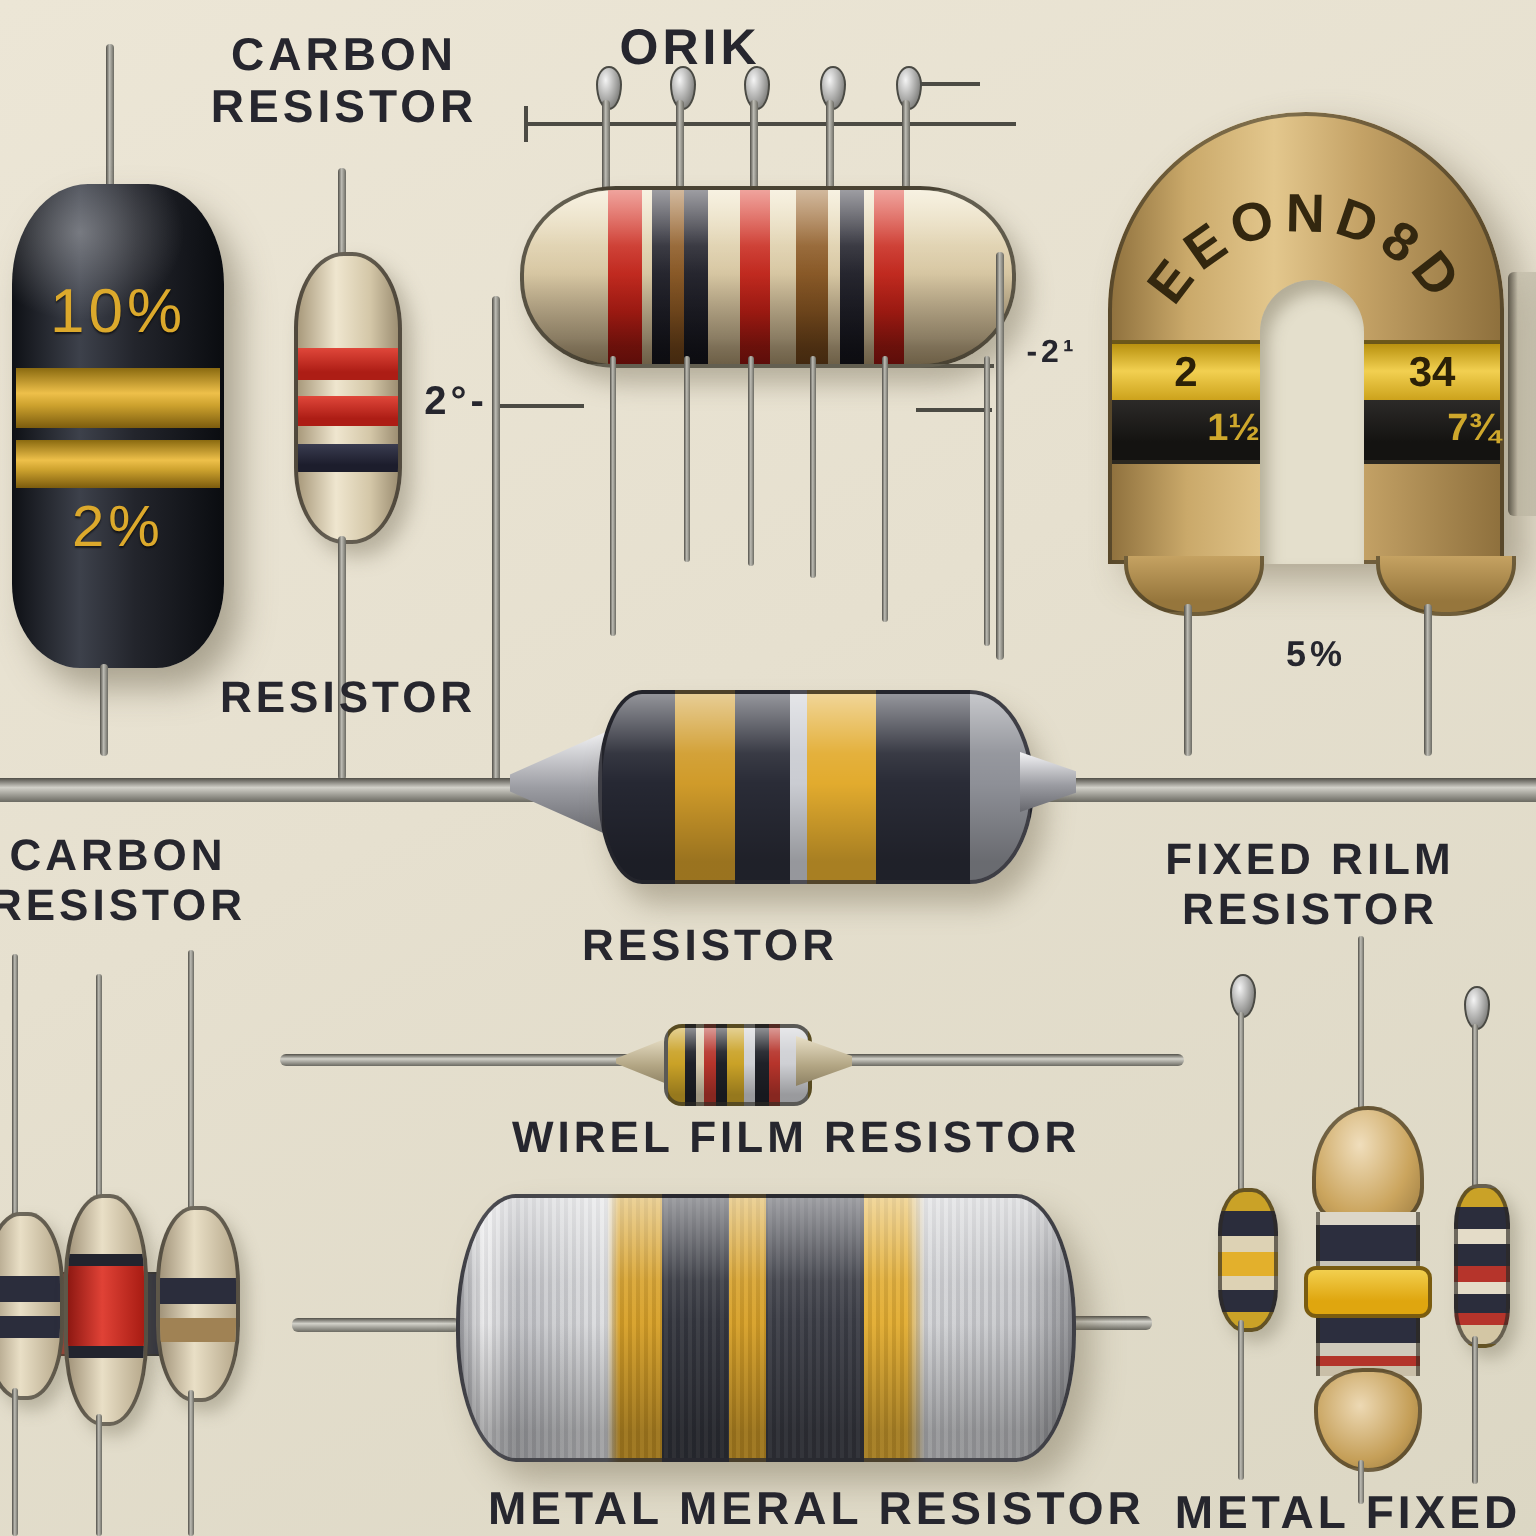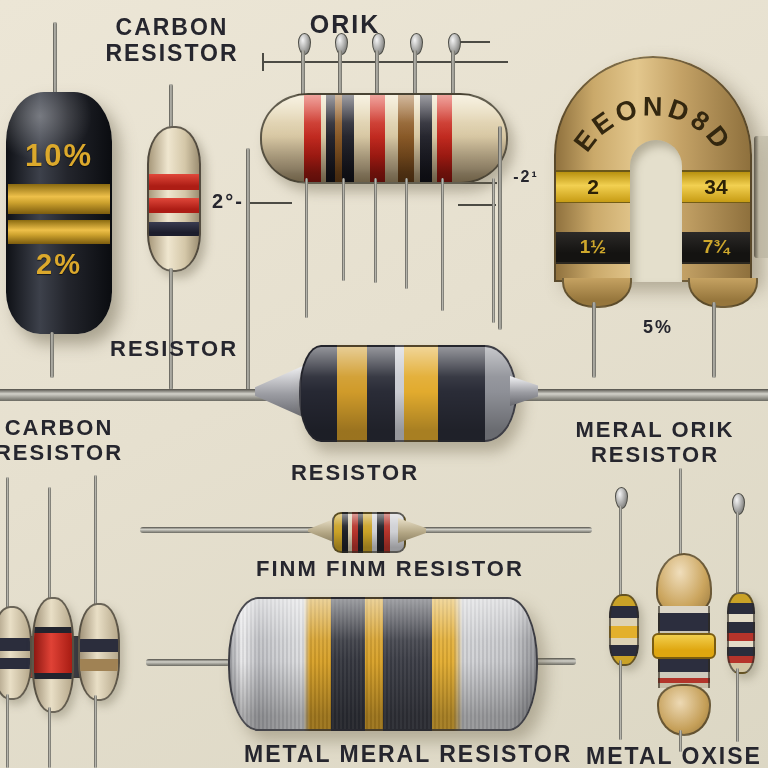--- a/index.html
+++ b/index.html
@@ -19,21 +19,21 @@
   .band{position:absolute;}
   .sheen{position:absolute;left:0;top:0;right:0;bottom:0;
     background:linear-gradient(180deg,rgba(255,255,255,.5),rgba(255,255,255,.07) 32%,rgba(0,0,0,0) 48%,rgba(0,0,0,.26) 90%);}
   
   .cc-body{position:absolute;left:6px;top:92px;width:106px;height:242px;overflow:hidden;
     border-radius:38px 38px 34px 34px / 50px 50px 42px 42px;
     background:radial-gradient(ellipse 70% 26% at 32% 10%,rgba(255,255,255,.30),transparent 70%),
       linear-gradient(90deg,#0e1015,#3d414b 32%,#23252c 58%,#0a0c10);
     box-shadow:8px 10px 16px rgba(110,102,80,.5);}
   .gold-band{background:linear-gradient(180deg,#8a6a10,#eec04a 42%,#cda22e 62%,#7c5c0e);}
-  .cc-num{position:absolute;width:100%;text-align:center;color:#dca92c;font-weight:bold;
+  .cc-num{position:absolute;width:100%;text-align:center;color:#dca92c;font-weight:normal;
     letter-spacing:2px;text-shadow:0 1px 1px rgba(0,0,0,.6);}
   
   .bg-body{position:absolute;left:147px;top:126px;width:50px;height:142px;overflow:hidden;
     border-radius:25px / 38px;border:2px solid rgba(45,42,35,.7);
     background:linear-gradient(90deg,#a99a7c,#efe6cf 38%,#d4c7a8 72%,#9d8f73);
     box-shadow:5px 6px 10px rgba(110,102,80,.4);}
   
   .fx-body{position:absolute;left:260px;top:93px;width:244px;height:87px;overflow:hidden;
     border-radius:48px / 44px;border:2px solid rgba(40,38,32,.7);
     background:linear-gradient(180deg,#efe4c5,#d9c9a5 45%,#b4a281 85%,#94815f);
@@ -47,24 +47,24 @@
     background:linear-gradient(90deg,#8d6f3c,#caa96a 20%,#e3c78d 42%,#c4a266 64%,#8d6f3c),
       radial-gradient(ellipse at 50% 20%,rgba(255,255,255,.3),transparent 60%);
     box-shadow:10px 8px 18px rgba(110,100,75,.45),inset 0 0 0 2px rgba(45,40,28,.55);}
   .u-hole{position:absolute;left:76px;top:84px;width:52px;height:142px;
     border-radius:26px 26px 0 0;background:#e4dfcc;
     box-shadow:inset 4px 6px 8px rgba(90,80,55,.35);}
   .u-band-gold{position:absolute;height:30px;line-height:30px;text-align:center;
     font-weight:bold;color:#2c2107;font-size:21px;
     background:linear-gradient(180deg,#b8910f,#f2d051 45%,#c79c14);
     border-top:2px solid rgba(45,40,28,.6);border-bottom:1px solid rgba(45,40,28,.5);}
-  .u-band-black{position:absolute;height:30px;line-height:30px;text-align:center;
+  .u-band-black{position:absolute;height:30px;line-height:30px;text-align:right;
     font-weight:bold;color:#cfa82c;font-size:19px;
     background:linear-gradient(180deg,#2c2a28,#141311 70%);
-    border-bottom:2px solid rgba(45,40,28,.6);margin-top:32px;}
+    border-bottom:2px solid rgba(45,40,28,.6);}
   .u-bulb{position:absolute;width:66px;height:28px;
     border-radius:0 0 33px 33px / 0 0 26px 26px;
     background:linear-gradient(180deg,#c5a262,#96763c 80%);
     border:2px solid rgba(45,40,28,.55);border-top:none;}
   
   .mf-cone{position:absolute;clip-path:polygon(0 42%,100% 0,100% 100%,0 58%);
     background:linear-gradient(180deg,#f4f4f6,#9b9ca2 55%,#67686e);}
   .mf-body{position:absolute;left:299px;top:345px;width:214px;height:93px;overflow:hidden;
     border-radius:22px 32px 32px 22px / 46px 48px 48px 46px;border:2px solid rgba(35,35,42,.75);
     background:linear-gradient(90deg,#262833 0 17%,#d09b2a 17% 31%,#2a2c37 31% 44%,#caccd2 44% 48%,#e2ab2e 48% 64%,#2a2c37 64% 86%,#8e9097 86% 100%);
@@ -234,24 +234,24 @@
   <div class="lbl" style="left:275px;top:10px;width:140px;font-size:25px">ORIK</div>
   <div class="lbl" style="left:110px;top:336px;width:126px;font-size:22px">RESISTOR</div>
   <div class="lbl" style="left:-8px;top:415px;width:134px;font-size:22px">
     <div>CARBON</div>
     <div>RESISTOR</div>
   </div>
   <div class="lbl" style="left:265px;top:460px;width:180px;font-size:22px">
     <div>RESISTOR</div>
   </div>
   <div class="lbl" style="left:565px;top:417px;width:180px;font-size:22px">
-    <div>MERAL ORIK</div>
-    <div>RESISTOR</div>
-  </div>
-  <div class="lbl" style="left:256px;top:556px;width:256px;font-size:22px">FINM FINM RESISTOR</div>
+    <div>FIXED RILM</div>
+    <div>RESISTOR</div>
+  </div>
+  <div class="lbl" style="left:256px;top:556px;width:256px;font-size:22px">WIREL FILM RESISTOR</div>
   <div class="lbl" style="left:244px;top:741px;width:268px;font-size:23px">METAL MERAL RESISTOR</div>
-  <div class="lbl" style="left:586px;top:743px;width:176px;font-size:23px">METAL OXISE</div>
+  <div class="lbl" style="left:586px;top:743px;width:176px;font-size:23px">METAL FIXED</div>
 
   <div class="lbl" style="left:208px;top:190px;width:40px;font-size:20px">2°-</div>
   <div class="lbl" style="left:502px;top:168px;width:48px;font-size:16px">-2¹</div>
   <div class="lbl" style="left:638px;top:317px;width:40px;font-size:18px">5%</div>
 
 </div>
 
 </body></html>

